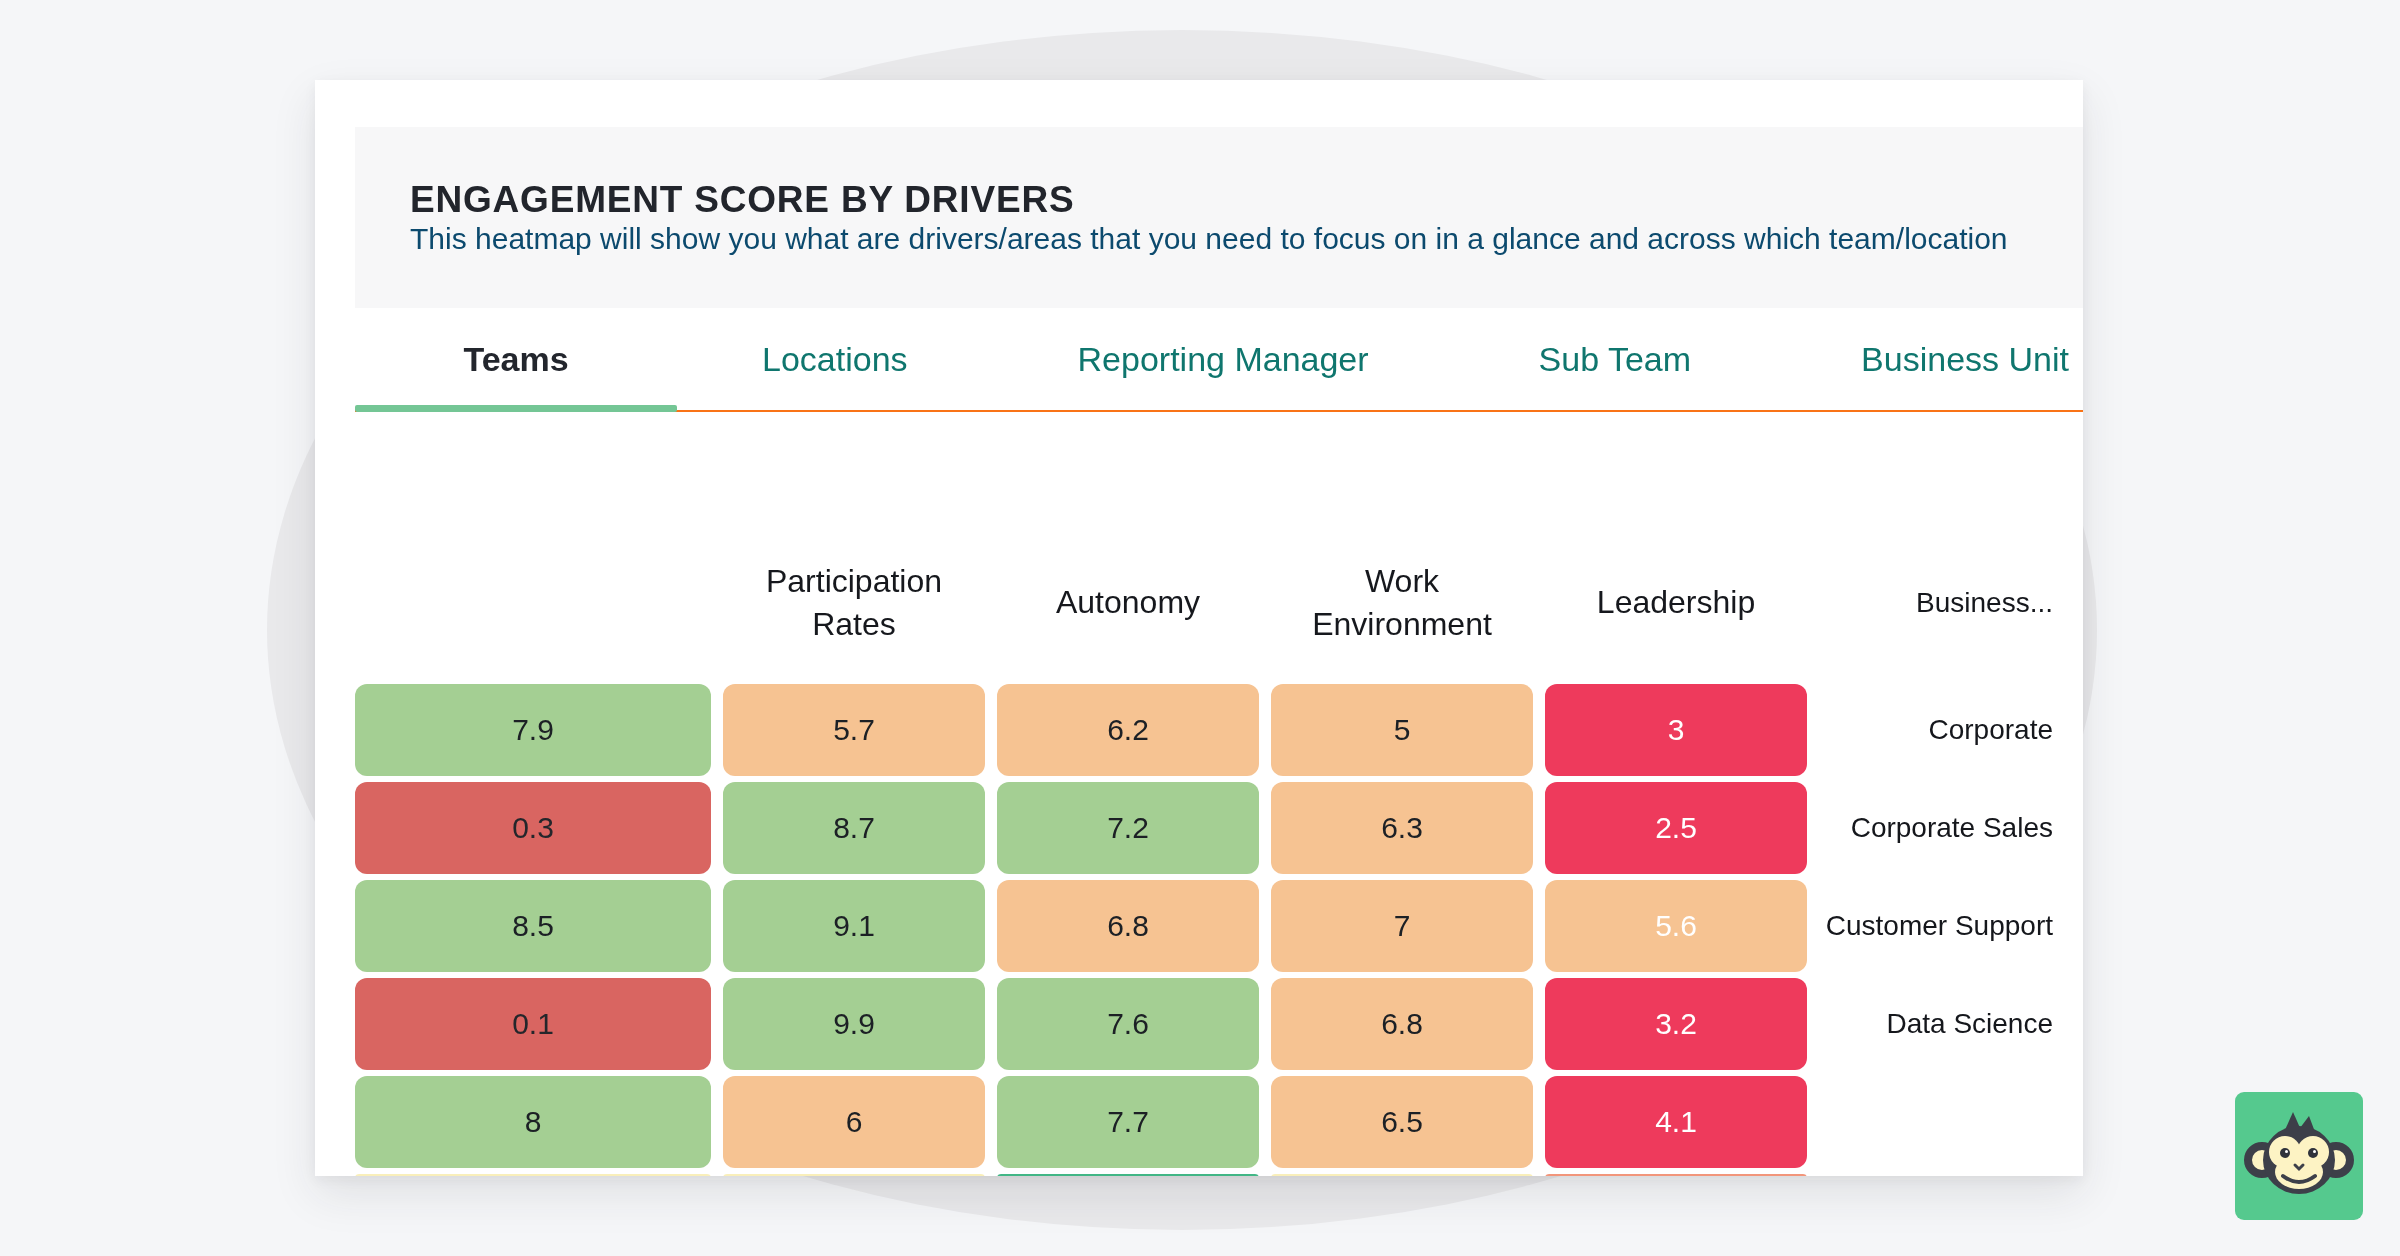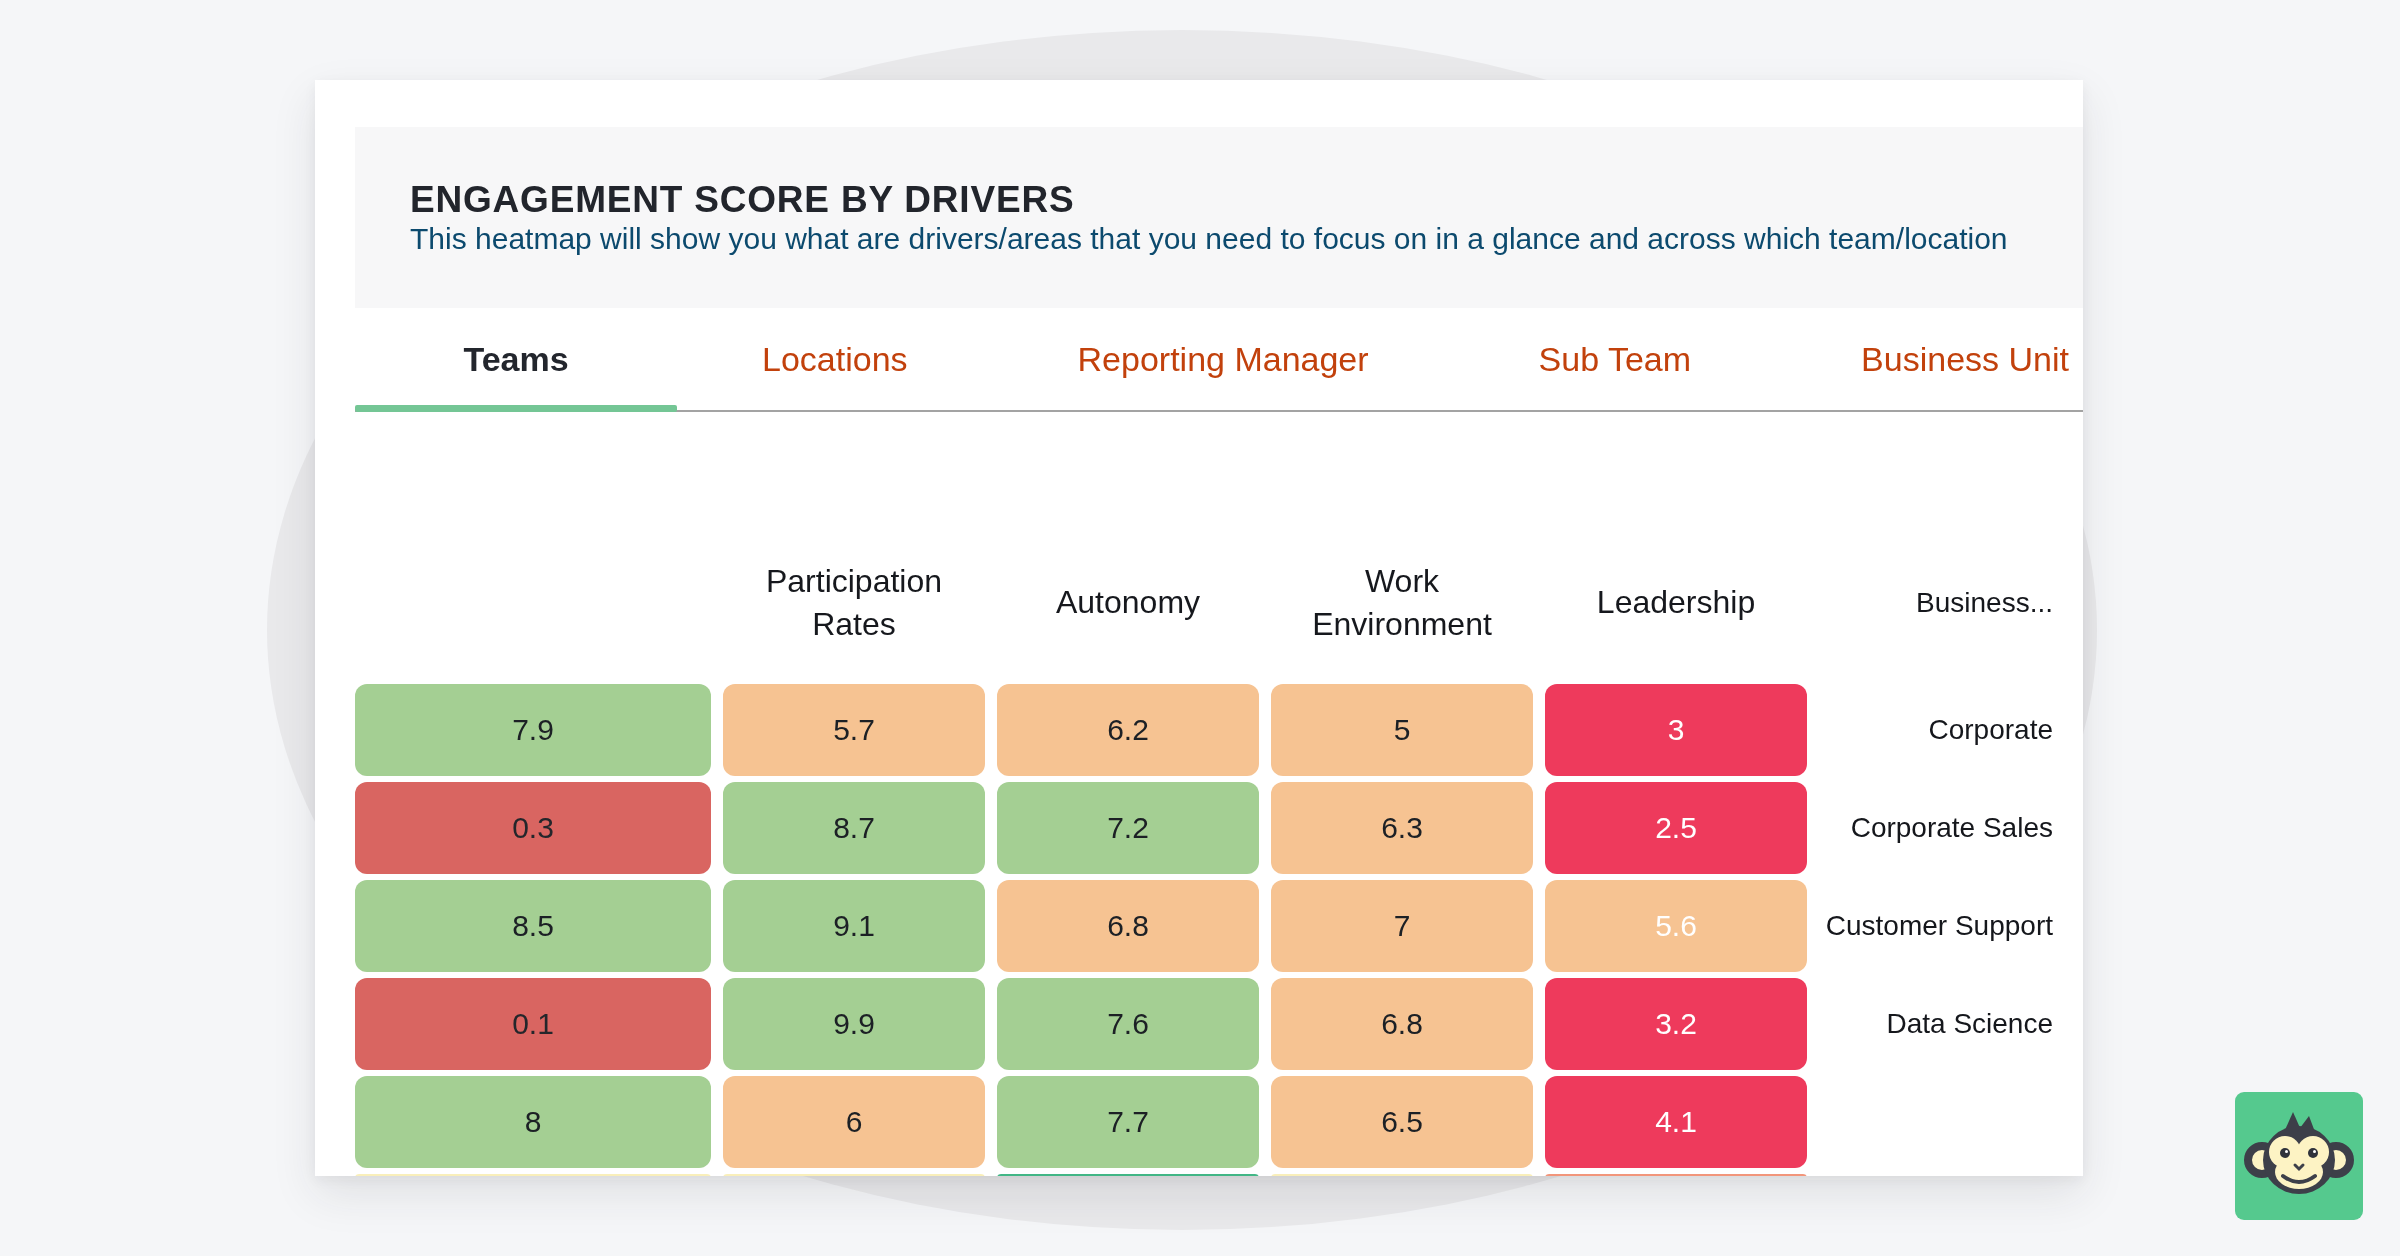--- a/index.html
+++ b/index.html
@@ -53,31 +53,31 @@
     font-size: 30px;
     color: #0c4a6e;
     white-space: nowrap;
     overflow: hidden;
     width: 1845px;
   }
   .tab-bar {
     height: 104px;
     width: 1900px;
     background: #ffffff;
-    border-bottom: 2px solid #a3a3a3;
+    border-bottom: 2px solid #f97316;
     display: flex;
     align-items: stretch;
   }
   .tab {
     display: flex;
     align-items: center;
     justify-content: center;
     padding: 0 85px;
     font-size: 34px;
-    color: #c2410c;
+    color: #0f766e;
     position: relative;
     cursor: pointer;
   }
   .tab.active {
     font-weight: 700;
     color: #23262d;
     min-width: 322px;
   }
   .tab.active::after {
     content: "";

